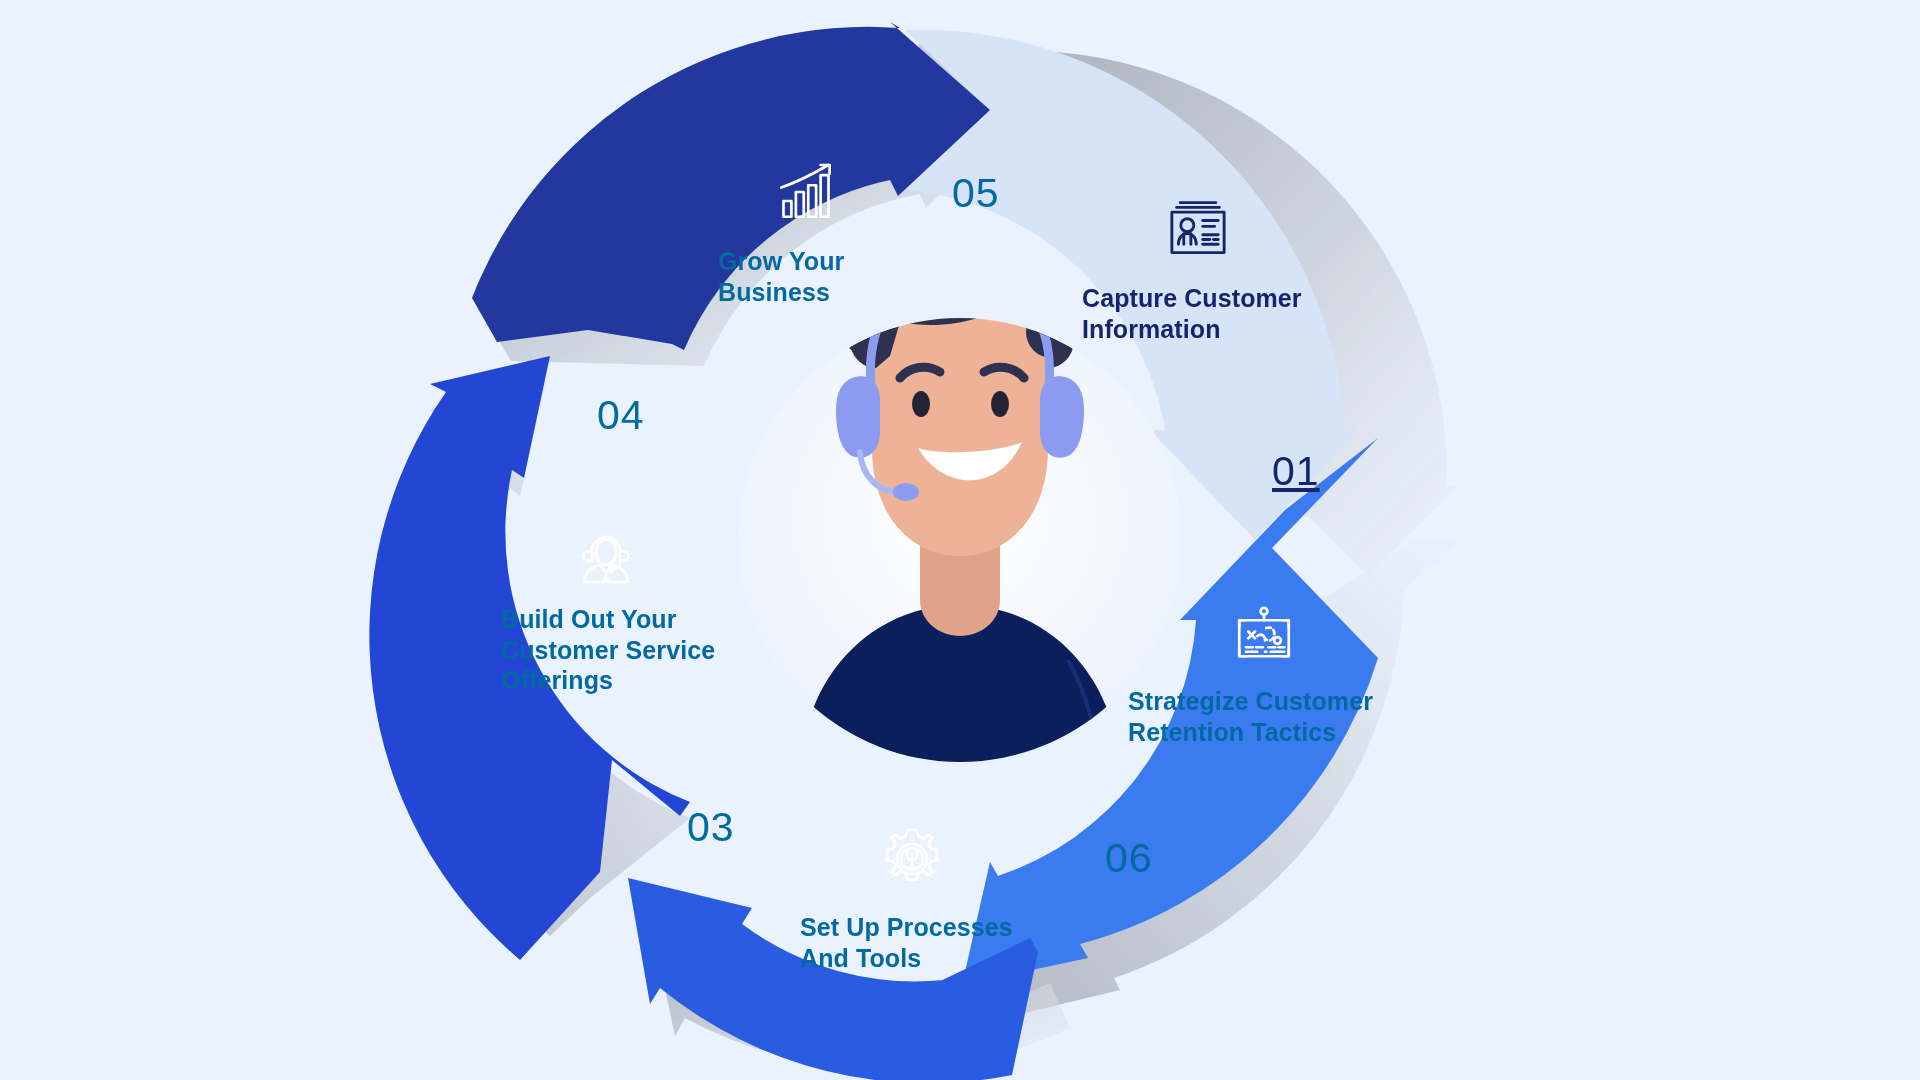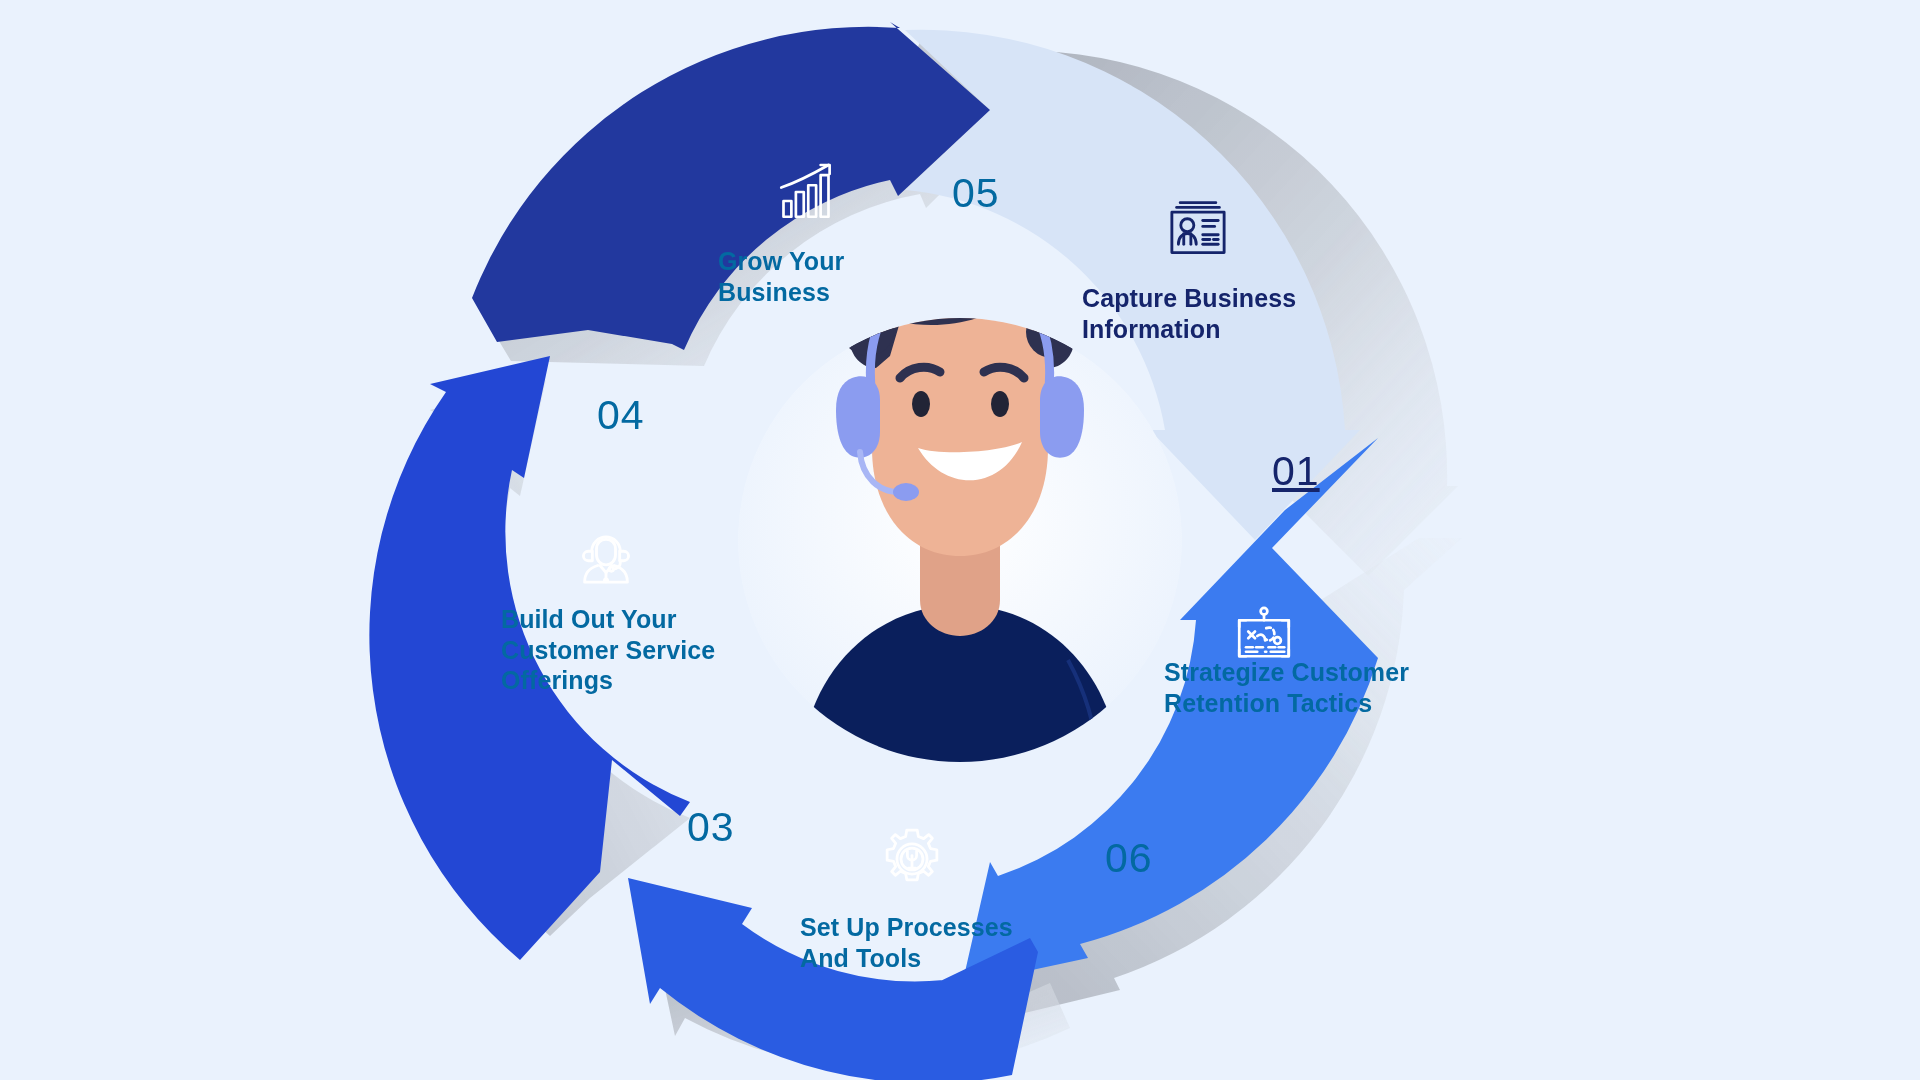--- a/index.html
+++ b/index.html
@@ -159,40 +159,40 @@
         <path d="M1068,378 C1078,382 1084,392 1084,410 C1084,430 1080,450 1068,456
                  C1054,462 1040,452 1040,432 L1040,400 C1040,382 1052,372 1068,378 Z" fill="#8b9cf0"></path>
 
         <path d="M860,452 C862,478 880,492 898,492" stroke="#a8b6f5" stroke-width="6" fill="none" stroke-linecap="round"></path>
         <ellipse cx="906" cy="492" rx="13" ry="9" fill="#8b9cf0"></ellipse>
       </g>
     </g>
   </svg>
 
   <div class="seg-num t-navy" style="left:1272px; top:448px; font-size:41px;text-decoration:underline;">01</div>
-  <div class="seg-label t-navy" style="left:1082px; top:283px; font-size:25px;">Capture Business
+  <div class="seg-label t-navy" style="left:1082px; top:283px; font-size:25px;">Capture Customer
 Information</div>
   <svg style="position:absolute;left:1160px;top:192px;" width="76" height="76" viewBox="0 0 64 64" fill="none" stroke="#15246b" stroke-width="2.4" stroke-linecap="round" stroke-linejoin="round">
     <path d="M10 17 h44 v34 h-44 z"></path>
     <path d="M14 13 h36"></path>
       <path d="M17 9 h30"></path>
     <circle cx="23" cy="28" r="5.5"></circle>
     <path d="M15.5 44 c0-6 3.5-9 7.5-9 s7.5 3 7.5 9"></path>
     <path d="M20 35 v9"></path>
       <path d="M26 35 v9"></path>
     <path d="M36 24 h13"></path>
       <path d="M36 29 h10"></path>
     <path d="M36 36 h13"></path>
       <path d="M36 40 h6"></path>
       <path d="M45 40 h4"></path>
     <path d="M36 44 h13"></path>
   </svg>
 
   <div class="seg-num t-white" style="left:1105px; top:835px; font-size:41px;">06</div>
-  <div class="seg-label t-white" style="left:1128px; top:657px; font-size:25px;margin-left:36px;">Strategize Customer
+  <div class="seg-label t-white" style="left:1128px; top:686px; font-size:25px;">Strategize Customer
 Retention Tactics</div>
   <svg style="position:absolute;left:1228px;top:600px;" width="72" height="72" viewBox="0 0 64 64" fill="none" stroke="#ffffff" stroke-width="2.4" stroke-linecap="round" stroke-linejoin="round">
     <path d="M10 18 h44 v32 h-44 z"></path>
     <path d="M32 18 v-5"></path>
       <circle cx="32" cy="10" r="3"></circle>
     <path d="M10 18 l6 0 M10 18 l0 6"></path>
       <path d="M54 18 l-6 0 M54 18 l0 6"></path>
     <path d="M10 50 l6 0 M10 50 l0 -6"></path>
       <path d="M54 50 l-6 0 M54 50 l0 -6"></path>
     <path d="M18 28 l6 6 M24 28 l-6 6"></path>

